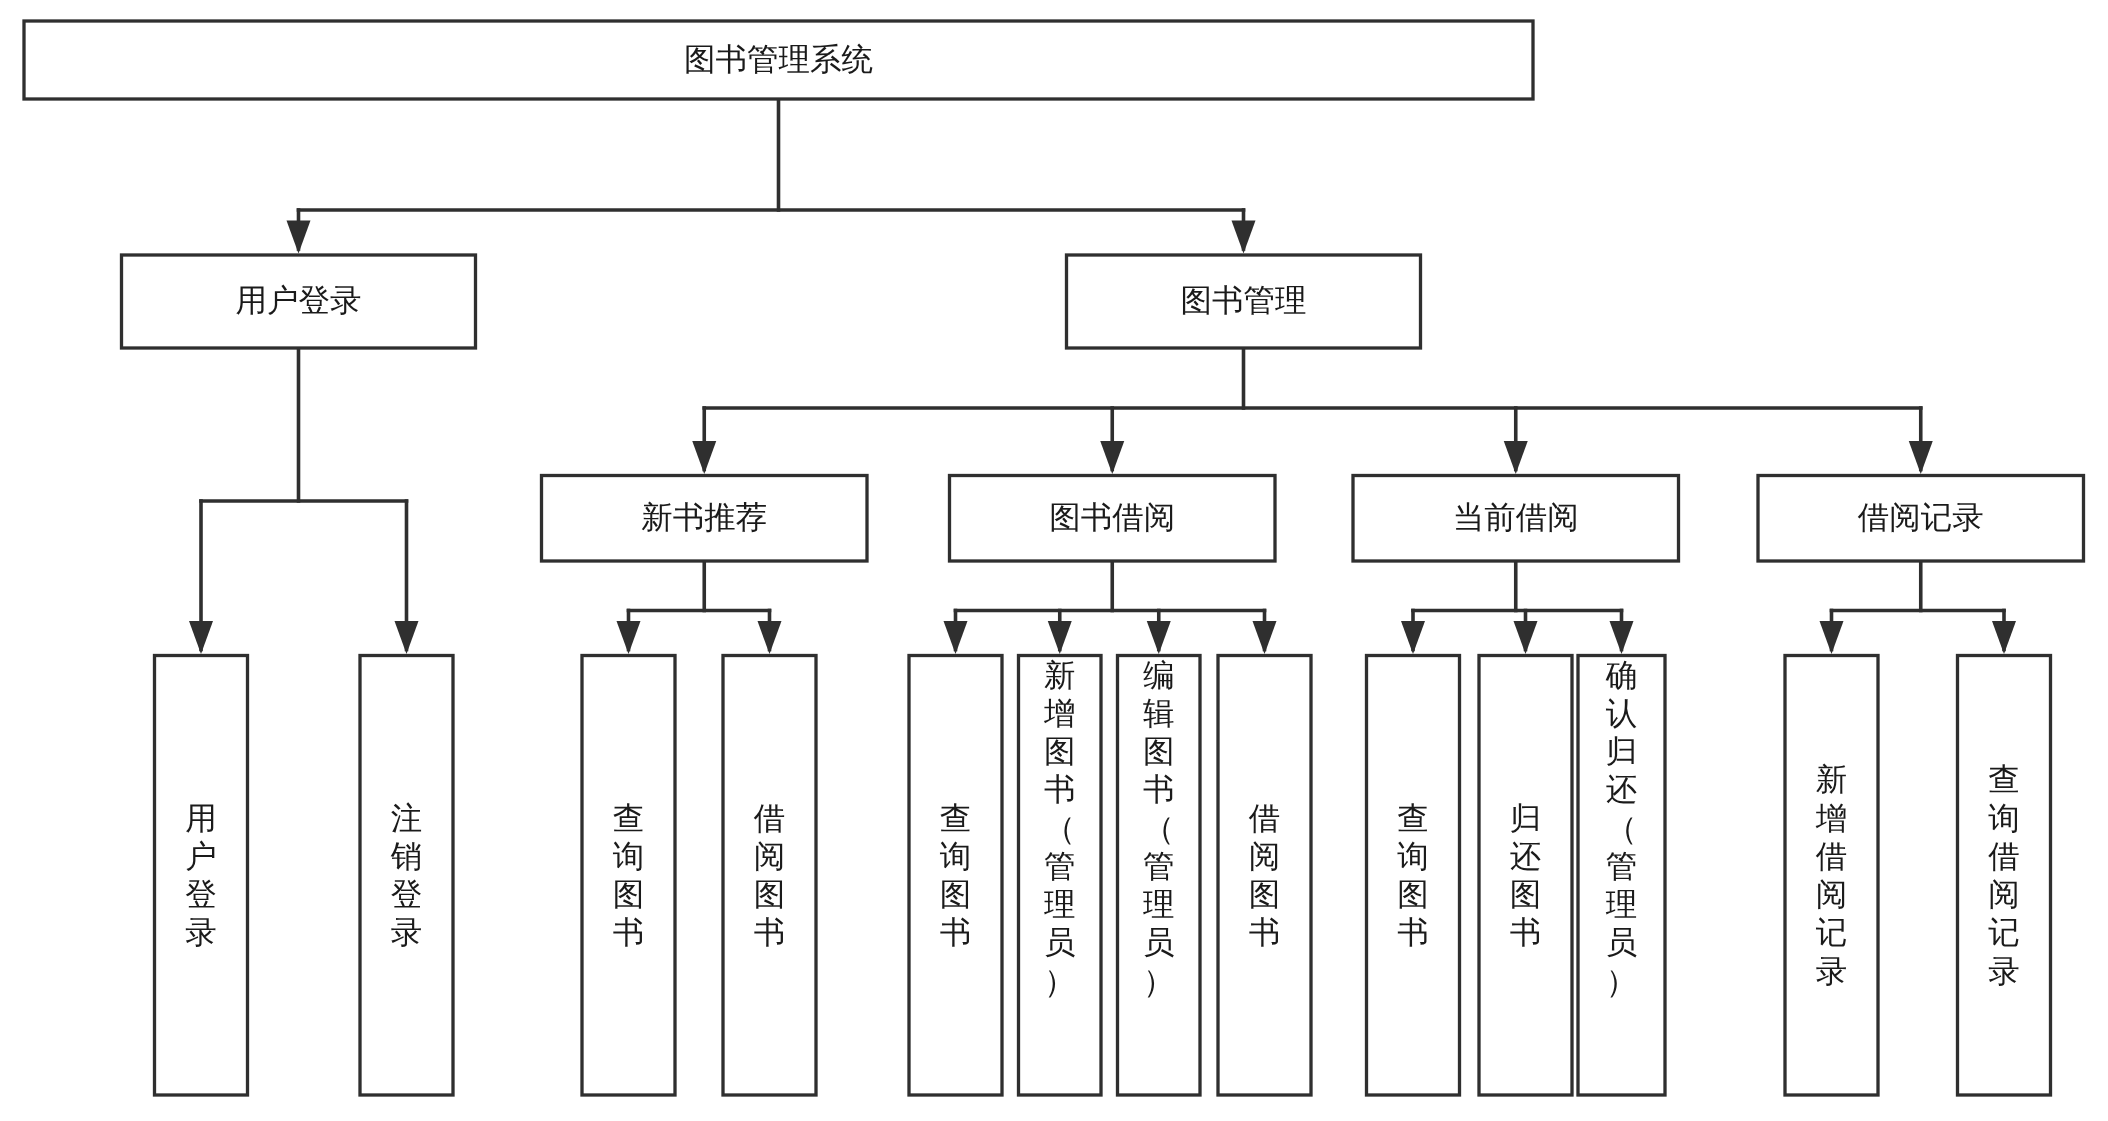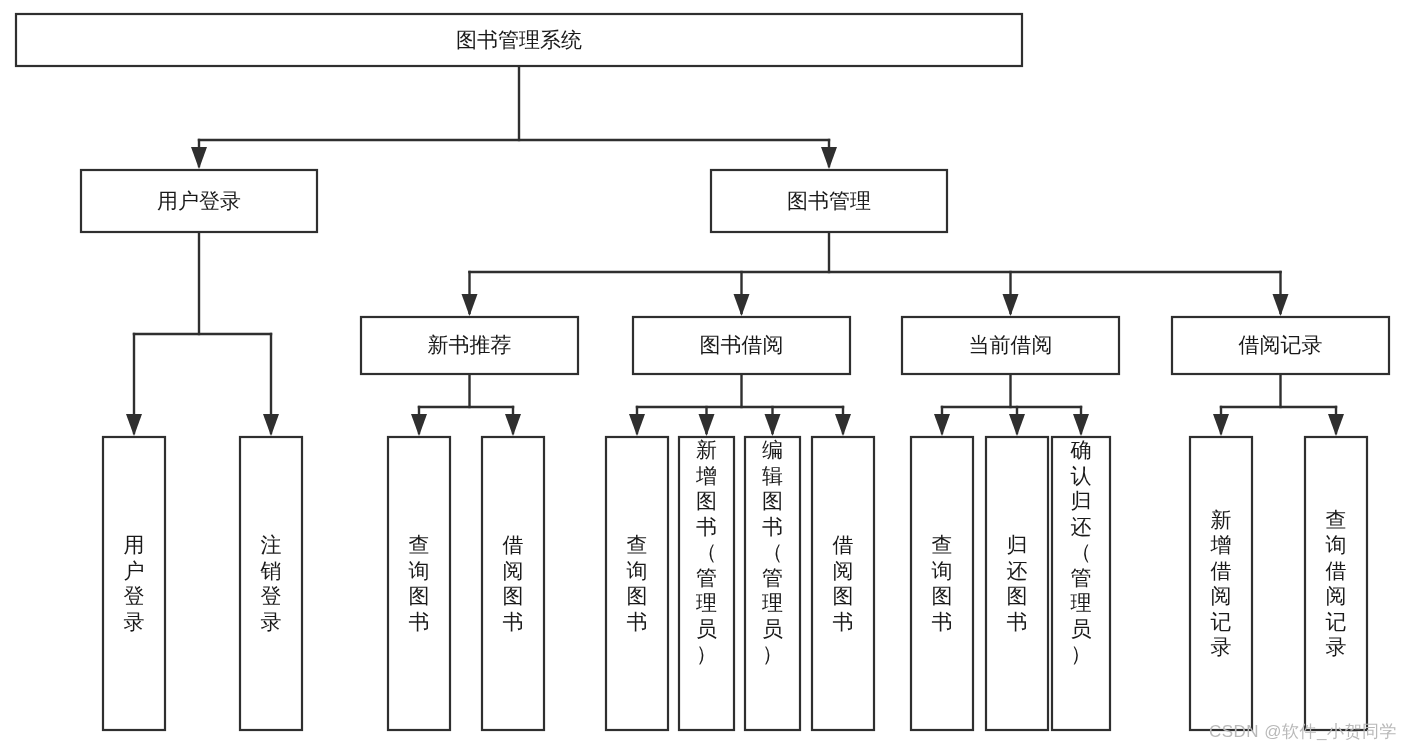--- a/index.html
+++ b/index.html
@@ -203,14 +203,13 @@
         <g>
           <rect x="1190" y="437" width="62" height="293" class="node-box"></rect>
           <text x="1221" class="node-label-vertical" font-size="20"><tspan x="1221" y="526.89">新</tspan><tspan x="1221" y="552.39">增</tspan><tspan x="1221" y="577.89">借</tspan><tspan x="1221" y="603.39">阅</tspan><tspan x="1221" y="628.89">记</tspan><tspan x="1221" y="654.39">录</tspan></text>
         </g>
         <g>
           <rect x="1305" y="437" width="62" height="293" class="node-box"></rect>
           <text x="1336" class="node-label-vertical" font-size="20"><tspan x="1336" y="526.89">查</tspan><tspan x="1336" y="552.39">询</tspan><tspan x="1336" y="577.89">借</tspan><tspan x="1336" y="603.39">阅</tspan><tspan x="1336" y="628.89">记</tspan><tspan x="1336" y="654.39">录</tspan></text>
         </g>
       </g>
   </svg>
-  <div class="watermark-text">CSDN @软件_小贺同学</div>
 </div>
 
 </body></html>

